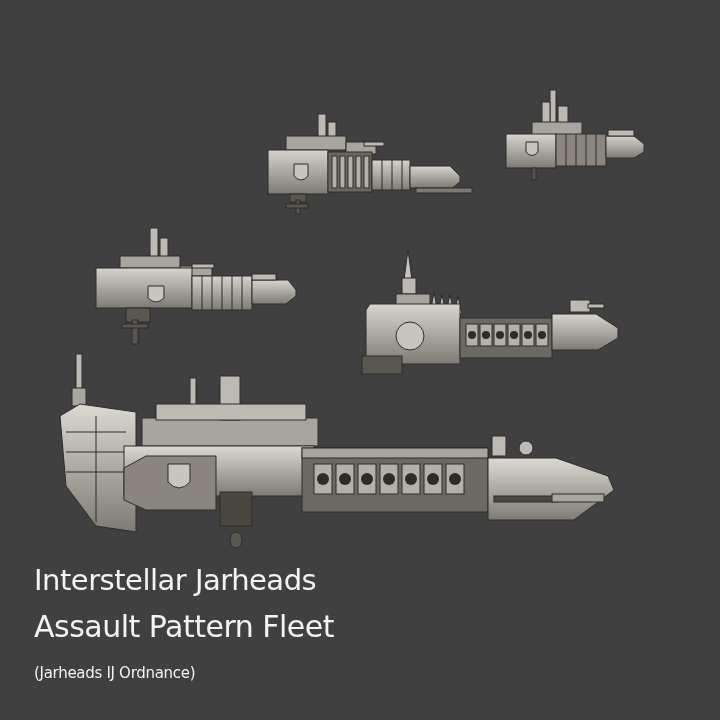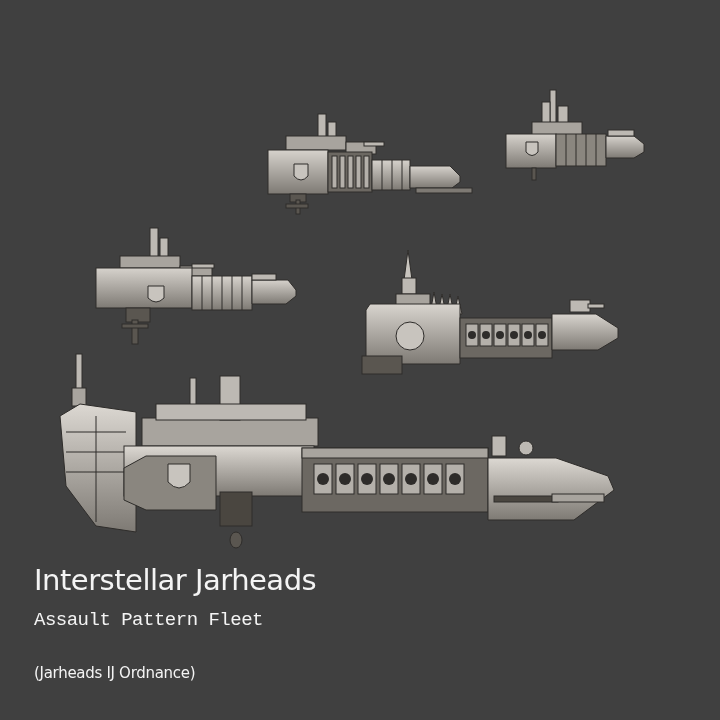--- a/index.html
+++ b/index.html
@@ -10,21 +10,21 @@
       font-family: "DejaVu Sans", sans-serif;
     }
     .ship { position: absolute; }
     .ship svg { display: block; overflow: visible; }
     .caption {
       position: absolute; left: 34px; color: #f4f4f4;
       font-family: "DejaVu Sans", sans-serif;
       white-space: nowrap;
     }
     .title1 { top: 563px; font-size: 29px; letter-spacing: -0.5px; }
-    .title2 { top: 609px; font-size: 19px; letter-spacing: -0.5px; font-family: Liberation Mono, monospace; }
+    .title2 { top: 609px; font-size: 30px; letter-spacing: -0.5px; }
     .subtitle { top: 664px; font-size: 15px; letter-spacing: -0.3px; }
   </style>
 </head>
 <body>
 
 <div class="ship" style="left:266px; top:112px;">
   <svg width="210" height="105" viewBox="0 0 210 105">
     <defs>
       <linearGradient id="g1" x1="0" y1="0" x2="0" y2="1">
         <stop offset="0" stop-color="#d6d2cc"></stop>

